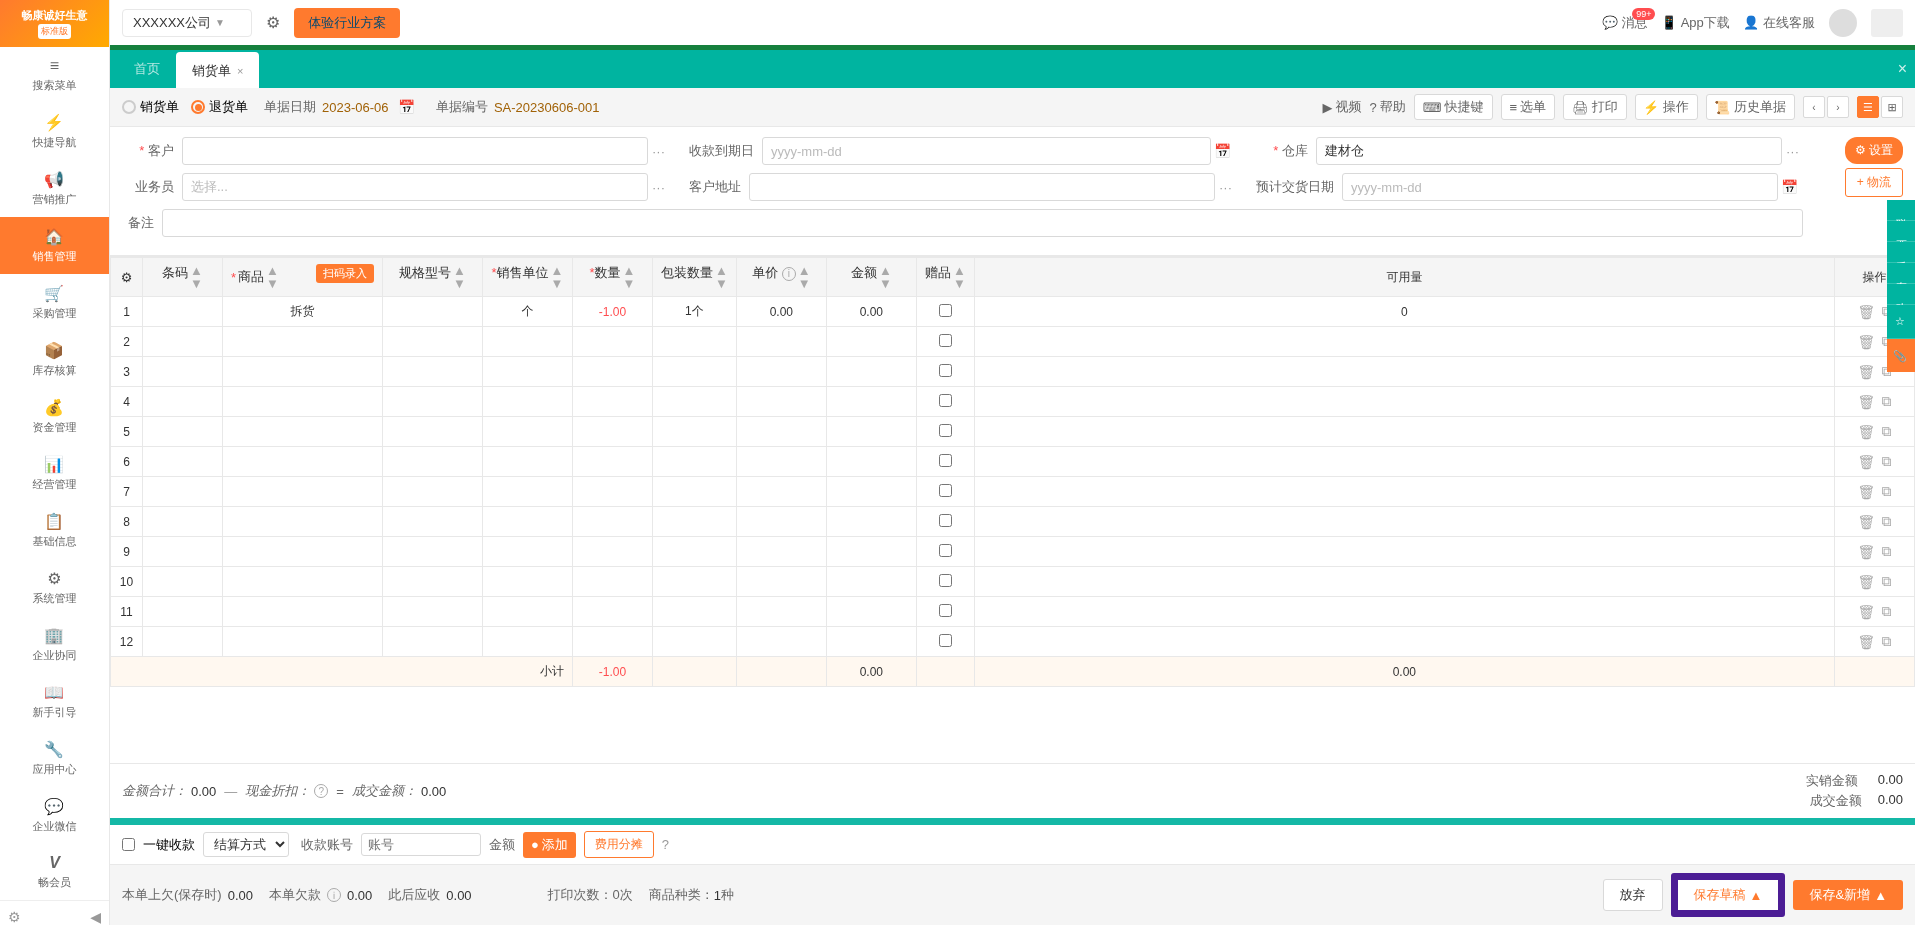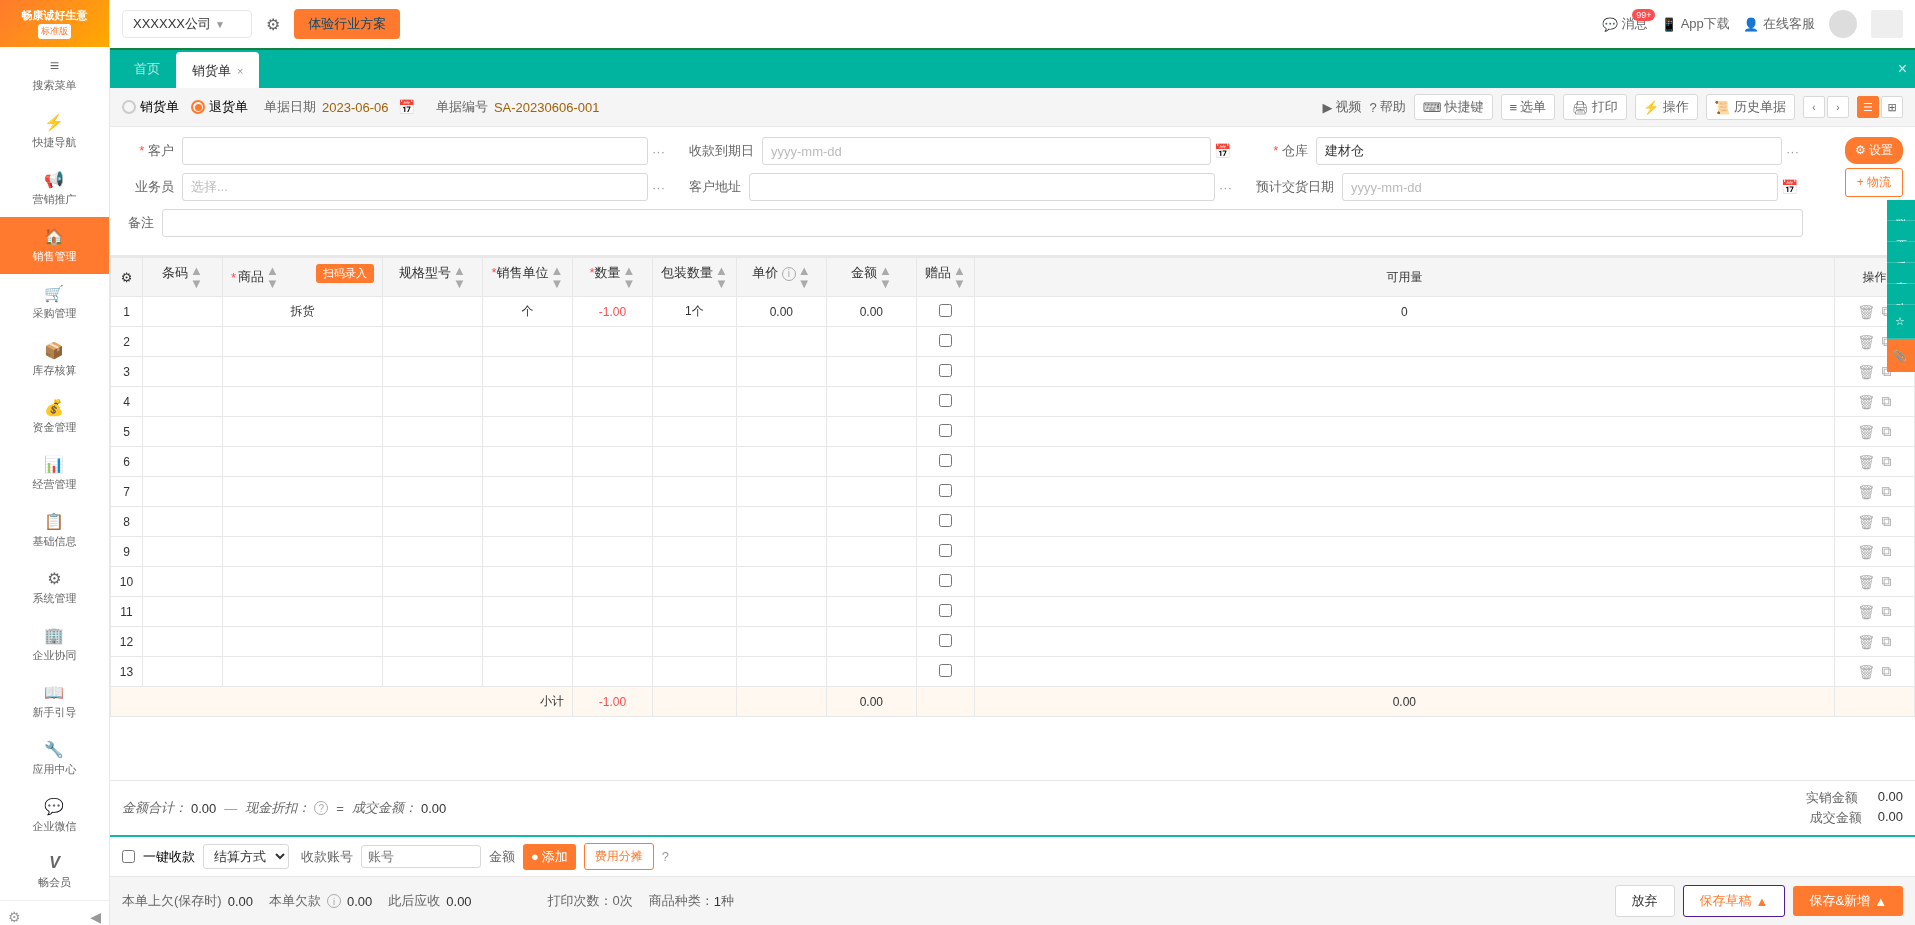--- a/index.html
+++ b/index.html
@@ -14,21 +14,21 @@
     .sidebar-item.active { background: #ff7a2e; color: #fff; }
     .sidebar-item-icon { font-size: 16px; }
     .sidebar-item-label { font-size: 11px; text-align: center; }
     .sidebar-bottom { margin-top: auto; padding: 8px; display: flex; justify-content: space-between; align-items: center; border-top: 1px solid #eee; }
     .sidebar-bottom-btn { color: #999; cursor: pointer; font-size: 14px; }
 
     
     .main { flex: 1; display: flex; flex-direction: column; height: 100%; overflow: hidden; }
 
     
-    .topbar { background: #fff; height: 50px; display: flex; align-items: center; padding: 0 12px; border-bottom: 2px solid #15803d; gap: 10px; }
+    .topbar { background: #fff; height: 50px; display: flex; align-items: center; padding: 0 12px; border-bottom: 5px solid #15803d; gap: 10px; }
     .topbar-company { display: flex; align-items: center; gap: 4px; border: 1px solid #e8e8e8; border-radius: 4px; padding: 4px 10px; cursor: pointer; min-width: 130px; }
     .topbar-company-name { color: #333; }
     .topbar-company-arrow { color: #999; font-size: 10px; }
     .topbar-gear { color: #666; cursor: pointer; font-size: 16px; padding: 4px; }
     .topbar-trial-btn { background: #ff7a2e; color: #0c4a6e; border: none; border-radius: 4px; padding: 6px 14px; cursor: pointer; font-size: 13px; }
     .topbar-right { margin-left: auto; display: flex; align-items: center; gap: 14px; }
     .topbar-msg { display: flex; align-items: center; gap: 3px; cursor: pointer; color: #666; position: relative; }
     .topbar-badge { background: #ff4d4f; color: #fff; font-size: 9px; border-radius: 8px; padding: 1px 4px; position: absolute; top: -6px; right: -8px; }
     .topbar-app { display: flex; align-items: center; gap: 3px; cursor: pointer; color: #666; }
     .topbar-service { display: flex; align-items: center; gap: 3px; cursor: pointer; color: #666; }
@@ -93,34 +93,34 @@
     .subtotal-row td { background: #fff8f0; font-weight: 500; }
 
     
     .footer-summary { padding: 8px 12px; background: #fff; border-top: 1px solid #e8e8e8; display: flex; align-items: center; gap: 8px; }
     .summary-item { display: flex; align-items: center; gap: 4px; color: #333; }
     .summary-label { color: #666; font-style: italic; }
     .summary-dash { color: #999; }
     .summary-equals { color: #666; }
 
     
-    .payment-bar { padding: 6px 12px; background: #fff; border-top: 2px solid #14b8a6; display: flex; align-items: center; gap: 8px; }
+    .payment-bar { padding: 6px 12px; background: #fff; border-top: 7px solid #14b8a6; display: flex; align-items: center; gap: 8px; }
     .payment-checkbox { cursor: pointer; }
     .payment-select { border: 1px solid #d9d9d9; border-radius: 3px; padding: 3px 6px; color: #333; background: #fff; }
     .payment-add-btn { background: #ff7a2e; color: #fff; border: none; border-radius: 3px; padding: 4px 8px; cursor: pointer; font-size: 12px; display: flex; align-items: center; gap: 3px; }
     .expense-split-btn { border: 1px solid #ff7a2e; color: #ff7a2e; background: #fff; border-radius: 3px; padding: 4px 10px; cursor: pointer; font-size: 12px; }
     .help-icon { color: #999; cursor: pointer; }
 
     
     .bottom-bar { padding: 8px 12px; background: #f5f5f5; border-top: 1px solid #e8e8e8; display: flex; align-items: center; gap: 16px; }
     .bottom-info { display: flex; align-items: center; gap: 6px; color: #666; font-size: 12px; }
     .bottom-info-value { color: #333; font-weight: 500; }
     .bottom-actions { margin-left: auto; display: flex; align-items: center; gap: 8px; }
     .abandon-btn { border: 1px solid #d9d9d9; background: #fff; padding: 6px 16px; border-radius: 3px; cursor: pointer; color: #333; }
-    .save-draft-btn { border: 1px solid #4c1d95; background: #fff; color: #ff7a2e; padding: 6px 16px; border-radius: 3px; cursor: pointer; display: flex; align-items: center; gap: 4px; }
+    .save-draft-btn { border: 7px solid #4c1d95; background: #fff; color: #ff7a2e; padding: 6px 16px; border-radius: 3px; cursor: pointer; display: flex; align-items: center; gap: 4px; }
     .save-new-btn { background: #ff7a2e; color: #fff; border: none; padding: 6px 16px; border-radius: 3px; cursor: pointer; display: flex; align-items: center; gap: 4px; }
     .product-kind { display: flex; align-items: center; color: #666; justify-content: center; }
 
     
     .right-float { position: fixed; right: 0; top: 200px; display: flex; flex-direction: column; gap: 0; }
     .float-btn { background: #00b4a0; color: #fff; width: 28px; padding: 10px 0; display: flex; align-items: center; justify-content: center; cursor: pointer; font-size: 11px; writing-mode: vertical-rl; border-bottom: 1px solid rgba(255,255,255,0.2); }
     .float-btn.orange { background: #ff7a2e; }
     .float-btn:last-child { border-bottom: none; }
 
     
@@ -679,39 +679,20 @@
               <td></td>
               <td><input type="checkbox" style=""></td>
               <td></td>
               <td>
                 <div class="op-cell">
                   <span class="delete-icon">🗑</span>
                   <span class="copy-icon">⧉</span>
                 </div>
               </td>
             </tr>
-          <tr>
-              <td>13</td>
-              <td></td>
-              <td></td>
-              <td></td>
-              <td></td>
-              <td></td>
-              <td></td>
-              <td></td>
-              <td></td>
-              <td><input type="checkbox" style=""></td>
-              <td></td>
-              <td>
-                <div class="op-cell">
-                  <span class="delete-icon">🗑</span>
-                  <span class="copy-icon">⧉</span>
-                </div>
-              </td>
-            </tr>
 
           <tr class="subtotal-row">
             <td colspan="5" style="text-align:right;padding-right:8px;">小计</td>
             <td class="red">-1.00</td>
             <td></td>
             <td></td>
             <td>0.00</td>
             <td></td>
             <td>0.00</td>
             <td></td>

